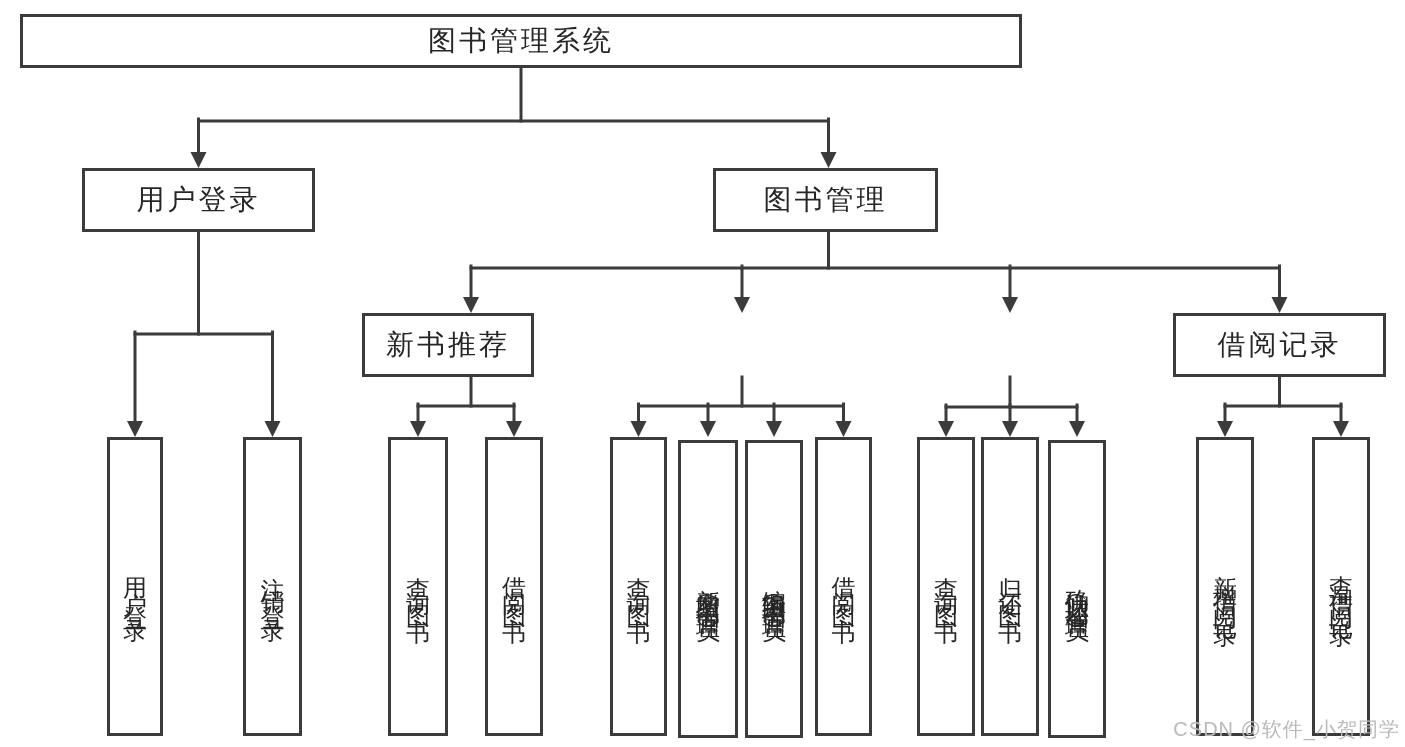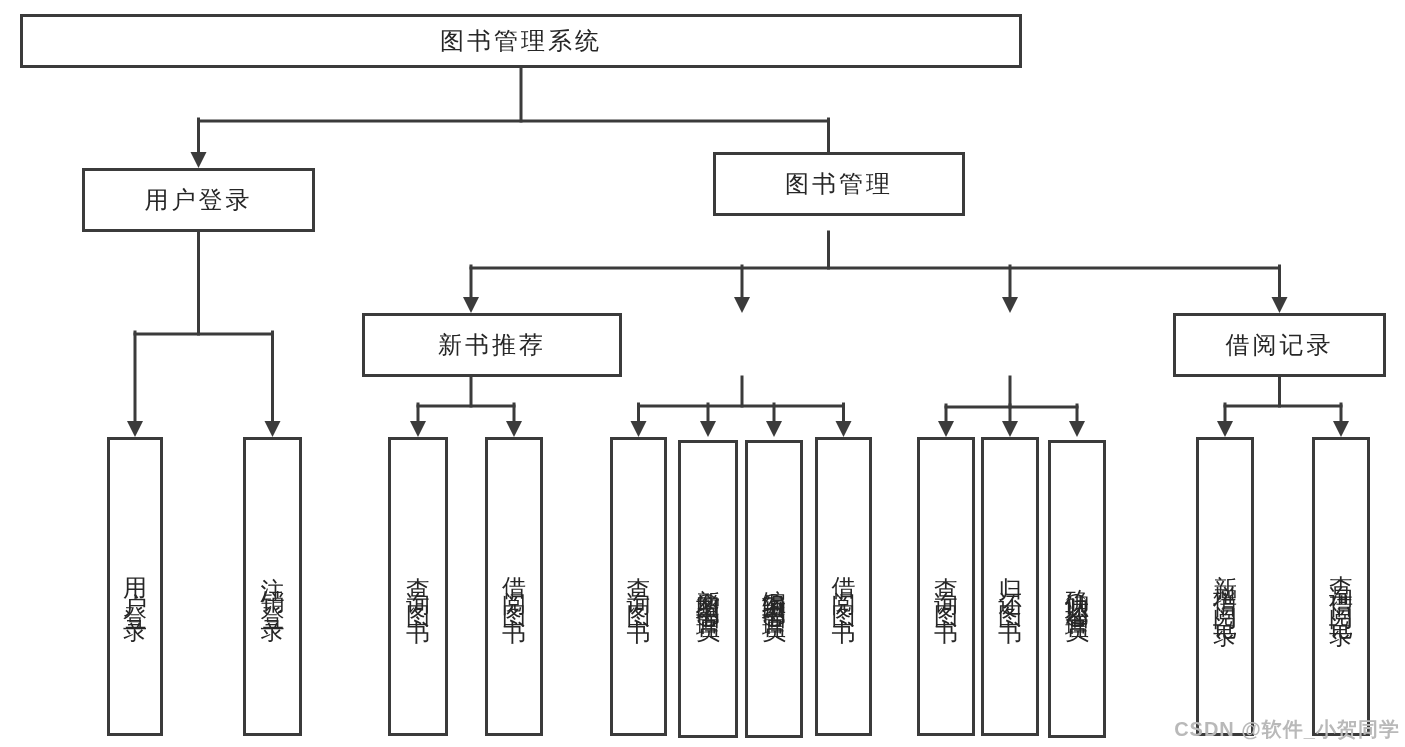--- a/index.html
+++ b/index.html
@@ -12,31 +12,31 @@
     overflow:hidden;
   }
   svg.connectors{position:absolute;left:0;top:0;width:1405px;height:747px;}
   svg.connectors path.ln{stroke:var(--line);stroke-width:3;fill:none;stroke-linecap:square;}
   svg.connectors .arrowhead{fill:var(--line);}
   .node{
     position:absolute;box-sizing:border-box;border:3px solid var(--border);
     background:var(--bg);display:flex;align-items:center;justify-content:center;
   }
   .hbox .lbl{
-    font-size:24px;letter-spacing:3px;line-height:1;white-space:nowrap;
+    font-size:28px;letter-spacing:3px;line-height:1;white-space:nowrap;
   }
   .vbox .lbl{
     writing-mode:vertical-rl;text-orientation:mixed;line-height:1;
     font-size:24px;letter-spacing:0.6em;
   }
   .vbox .lbl.ls-med{letter-spacing:0.42em;}
   .vbox .lbl.ls-tight{letter-spacing:0.18em;}
   .watermark{
     position:absolute;right:5px;bottom:4px;font-size:20px;letter-spacing:1px;
-    color:var(--wm);white-space:nowrap;z-index:5;font-weight:bold;
+    color:var(--wm);white-space:nowrap;z-index:5;
   }
 </style>
 </head>
 <body>
 
 <div class="canvas">
 
   <svg class="connectors" viewBox="0 0 1405 747" aria-hidden="true">
     <defs>
       <marker id="arrow" markerUnits="userSpaceOnUse" markerWidth="18" markerHeight="18" refX="1" refY="8" orient="auto">
@@ -99,25 +99,25 @@
     </g>
   </svg>
 
   <div class="node hbox" style="left:20px;top:14px;width:1002px;height:54px">
     <span class="lbl">图书管理系统</span>
   </div>
 
   <div class="node hbox" style="left:82px;top:168px;width:233px;height:64px">
     <span class="lbl">用户登录</span>
   </div>
-  <div class="node hbox" style="left:713px;top:152px;width:252px;height:64px">
+  <div class="node hbox" style="left:713px;top:168px;width:225px;height:64px">
     <span class="lbl">图书管理</span>
   </div>
 
-  <div class="node hbox" style="left:362px;top:313px;width:260px;height:64px">
+  <div class="node hbox" style="left:362px;top:313px;width:172px;height:64px">
     <span class="lbl">新书推荐</span>
   </div>
   <div class="node hbox" style="left:1173px;top:313px;width:213px;height:64px">
     <span class="lbl">借阅记录</span>
   </div>
 
   <div class="node vbox" style="left:107px;top:437px;width:56px;height:299px">
     <span class="lbl">用户登录</span>
   </div>
   <div class="node vbox" style="left:243px;top:437px;width:59px;height:299px">

